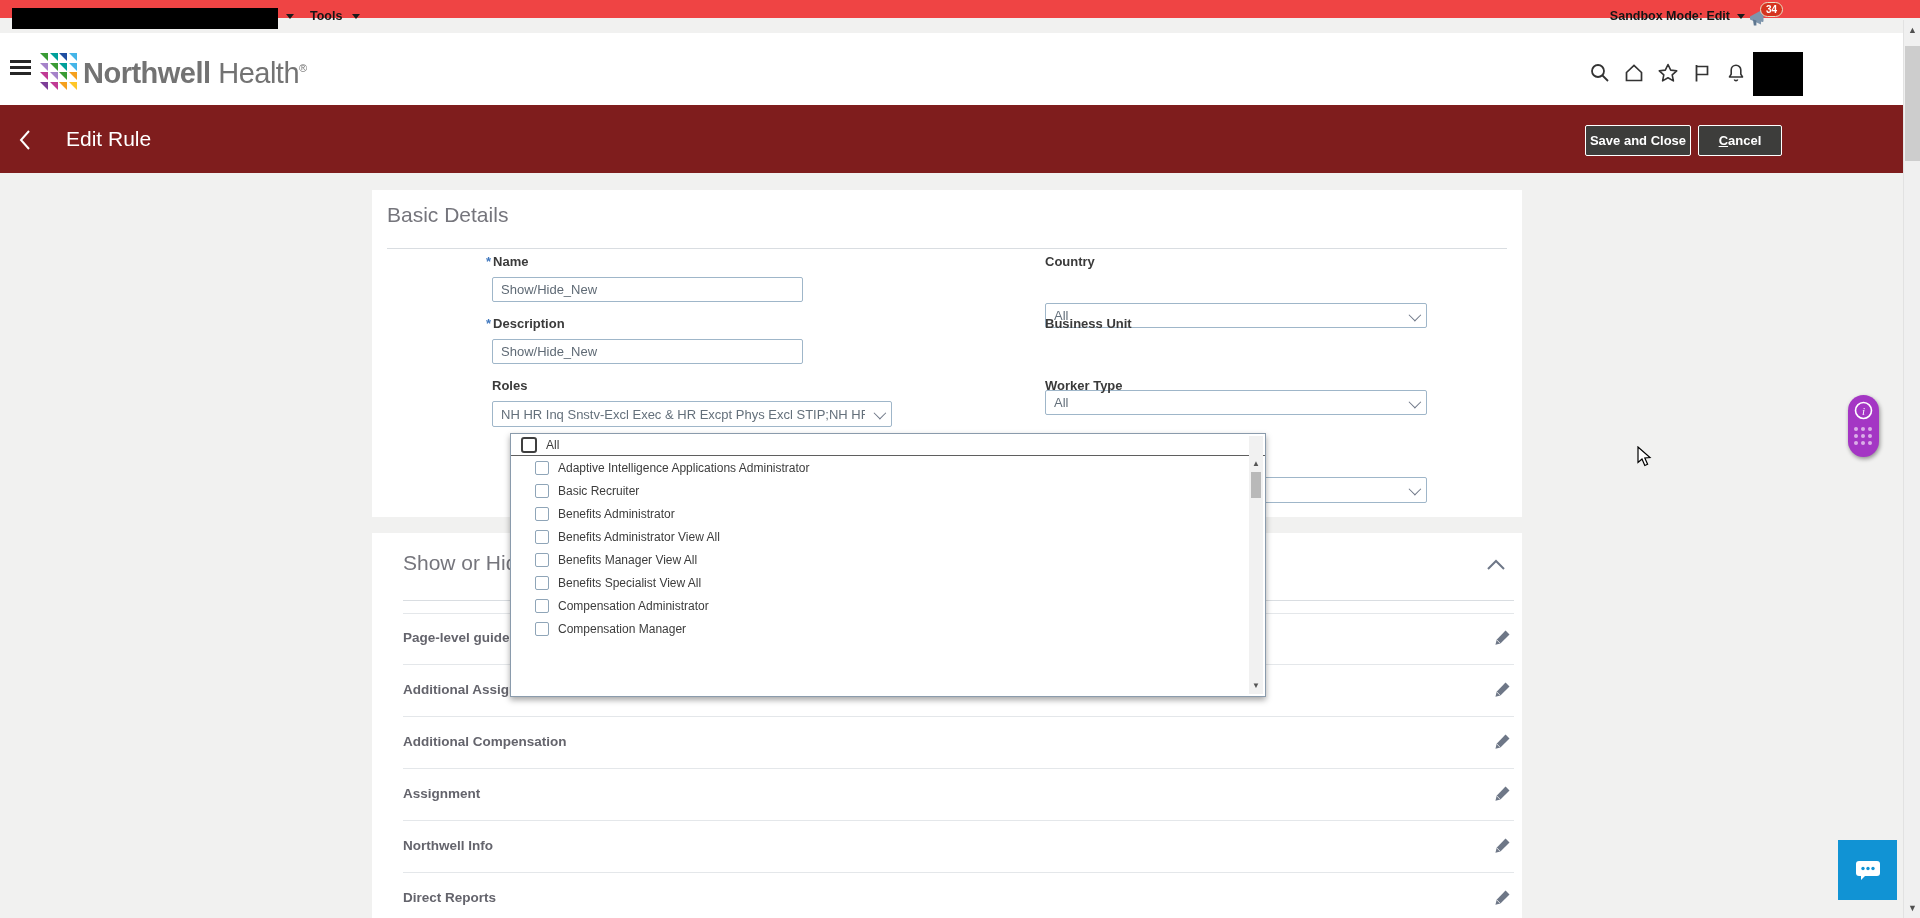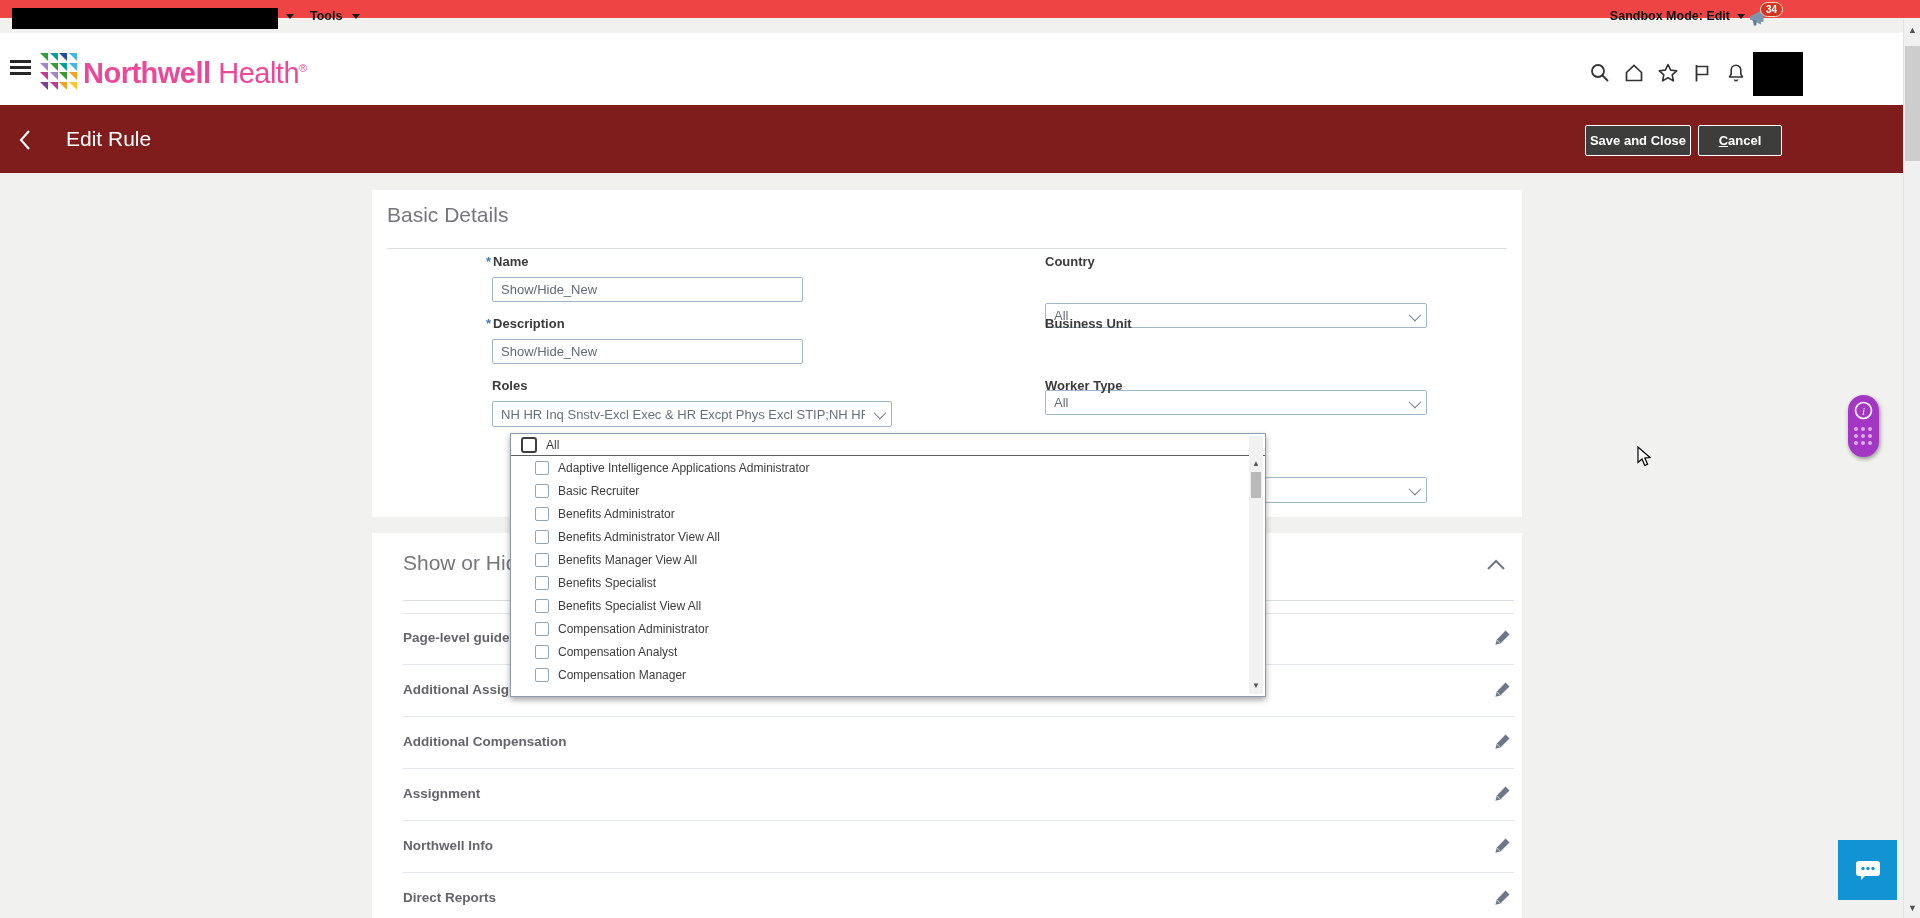--- a/index.html
+++ b/index.html
@@ -11,21 +11,21 @@
   .redact{background:#000;}
   .caret{width:0;height:0;border-left:4px solid transparent;border-right:4px solid transparent;border-top:5px solid #1b1b1b;display:inline-block;}
   .banner-label{font-size:12.5px;font-weight:bold;color:#151515;}
   .badge{background:#D6341F;color:#fff;font-size:10px;font-weight:bold;border-radius:8px;
          padding:1px 5px;border:1px solid #E8E0C8;line-height:11px;}
   
   .header{left:0;top:33px;width:1920px;height:72px;background:#fff;}
   .hamburger span{display:block;width:21px;height:2.6px;background:#262626;margin:3.4px 0;}
   .mosaic{display:grid;grid-template-columns:repeat(4,9px);grid-auto-rows:9px;gap:0.5px;}
   .tri{width:0;height:0;border-left:8px solid transparent;}
-  .brand{font-size:29px;color:#ec4899;letter-spacing:-0.5px;white-space:nowrap;}
+  .brand{font-size:29px;color:#737373;letter-spacing:-0.5px;white-space:nowrap;}
   .brand b{font-weight:bold;}
   .brand .lt{font-weight:300;}
   .hicon{width:24px;height:24px;display:inline-flex;align-items:center;justify-content:center;cursor:pointer;}
   
   .toolbar{left:0;top:105px;width:1920px;height:68px;background:#7f1d1d;color:#fff;}
   .tb-title{font-size:21px;font-weight:300;color:#fff;}
   .tb-btn{background:#3D3D3B;border:1px solid #fff;border-radius:2px;color:#fff;
           font-size:13px;font-weight:bold;height:29px;display:flex;align-items:center;justify-content:center;
           font-family:"Liberation Sans",sans-serif;cursor:pointer;}
   .uline{text-decoration:underline;}
@@ -277,33 +277,25 @@
       <div class="dd-item">
         <span class="cb"></span>
         <span class="lbl">Benefits Administrator View All</span>
       </div>
       <div class="dd-item">
         <span class="cb"></span>
         <span class="lbl">Benefits Manager View All</span>
       </div>
       <div class="dd-item">
         <span class="cb"></span>
-        <span class="lbl">Benefits Specialist</span>
-      </div>
-      <div class="dd-item">
-        <span class="cb"></span>
         <span class="lbl">Benefits Specialist View All</span>
       </div>
       <div class="dd-item">
         <span class="cb"></span>
         <span class="lbl">Compensation Administrator</span>
-      </div>
-      <div class="dd-item">
-        <span class="cb"></span>
-        <span class="lbl">Compensation Analyst</span>
       </div>
       <div class="dd-item">
         <span class="cb"></span>
         <span class="lbl">Compensation Manager</span>
       </div>
     </div>
   <div class="dd-scroll">
     <span class="sb-arrow" style="top:23px;">▲</span>
     <div class="dd-thumb" style="top:36px;height:26px;"></div>
     <span class="sb-arrow" style="bottom:3px;">▼</span>

